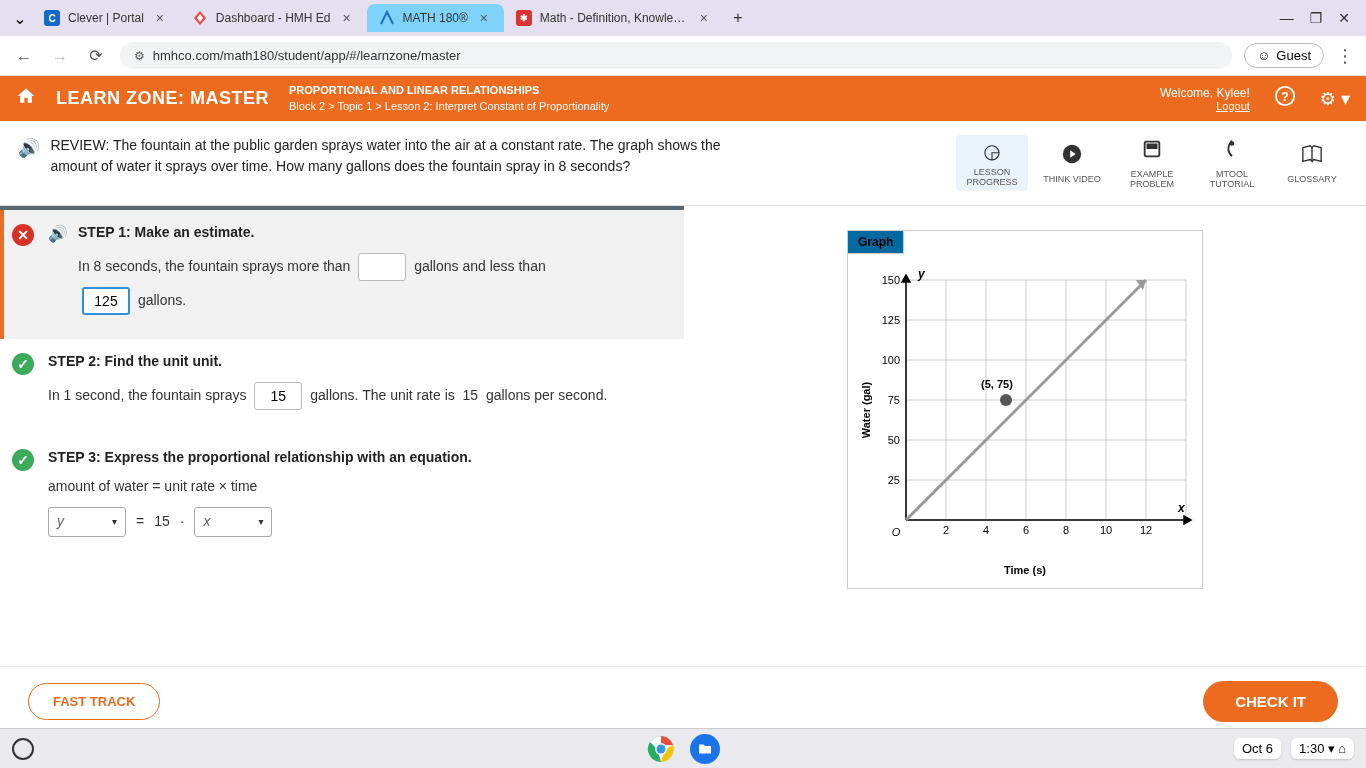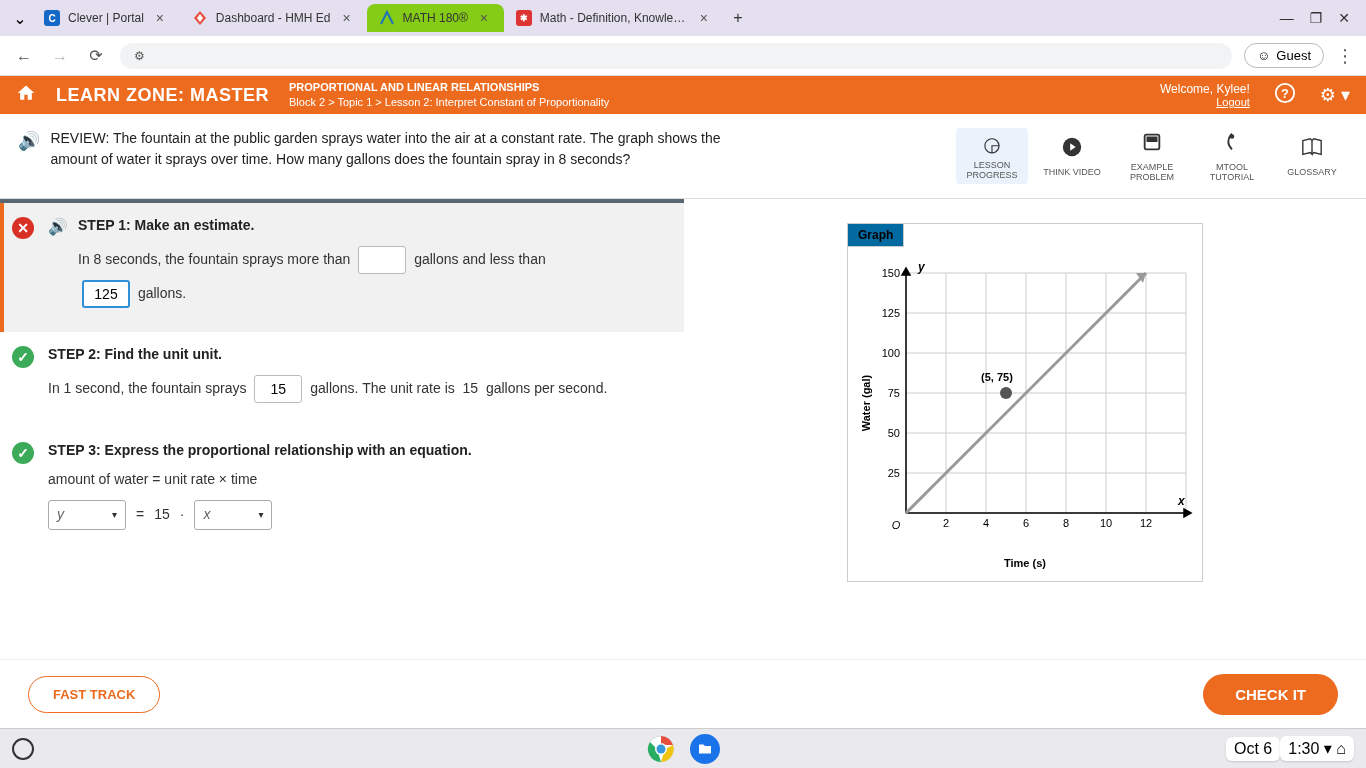--- a/index.html
+++ b/index.html
@@ -3,38 +3,38 @@
 <meta charset="utf-8">
 <style>
 * { margin: 0; padding: 0; box-sizing: border-box; font-family: Arial, sans-serif; }
 body { width: 1366px; height: 768px; overflow: hidden; background: #fff; }
 
 
 .browser-chrome { background: #e4e0f0; }
 .tab-bar { display: flex; align-items: center; height: 36px; padding: 0 8px; gap: 0; }
 .tab-dropdown { width: 24px; height: 24px; display: flex; align-items: center; justify-content: center; cursor: pointer; border-radius: 50%; }
 .tab { display: flex; align-items: center; gap: 8px; padding: 6px 12px; font-size: 12px; color: #333; max-width: 220px; border-radius: 8px 8px 0 0; cursor: pointer; position: relative; }
-.tab.active { background: #84cc16; }
+.tab.active { background: #7dd3fc; }
 .tab-favicon { width: 16px; height: 16px; display: inline-flex; align-items: center; justify-content: center; font-size: 10px; }
 .tab-title { white-space: nowrap; overflow: hidden; text-overflow: ellipsis; flex: 1; }
 .tab-close { width: 16px; height: 16px; display: inline-flex; align-items: center; justify-content: center; cursor: pointer; font-size: 14px; color: #555; }
 .tab-new { width: 28px; height: 28px; display: flex; align-items: center; justify-content: center; cursor: pointer; font-size: 16px; color: #333; }
 .window-controls { margin-left: auto; display: flex; gap: 16px; padding-right: 8px; color: #333; }
 .window-btn { cursor: pointer; font-size: 14px; }
 
 .addr-bar { display: flex; align-items: center; height: 40px; padding: 0 12px; gap: 12px; background: #fff; border-bottom: 1px solid #ddd; }
 .nav-btn { width: 24px; height: 24px; display: flex; align-items: center; justify-content: center; cursor: pointer; color: #555; font-size: 16px; }
 .url-container { flex: 1; display: flex; align-items: center; gap: 8px; background: #f1f3f4; border-radius: 16px; padding: 6px 14px; }
 .url-icon { font-size: 12px; color: #555; }
 .url-text { font-size: 13px; color: #333; }
 .guest-btn { display: flex; align-items: center; gap: 6px; border: 1px solid #bbb; border-radius: 16px; padding: 4px 12px; font-size: 13px; cursor: pointer; }
 .menu-btn { cursor: pointer; font-size: 18px; color: #555; }
 
 
-.app-header { background: #ed6b1f; color: #fff; display: flex; align-items: center; padding: 8px 16px; gap: 20px; height: 38px; }
+.app-header { background: #ed6b1f; color: #fff; display: flex; align-items: center; padding: 8px 16px; gap: 20px; height: 45px; }
 .home-icon { font-size: 18px; cursor: pointer; }
 .zone-title { font-size: 18px; font-weight: bold; letter-spacing: 0.5px; }
 .breadcrumb-block { font-size: 11px; line-height: 1.4; }
 .breadcrumb-block .topic { font-weight: bold; }
 .header-right { margin-left: auto; display: flex; align-items: center; gap: 24px; }
 .welcome { text-align: right; font-size: 12px; }
 .welcome .logout { text-decoration: underline; cursor: pointer; font-size: 11px; }
 .header-icon { font-size: 18px; cursor: pointer; }
 
 
@@ -76,21 +76,21 @@
 
 .footer { display: flex; align-items: center; padding: 14px 28px; border-top: 1px solid #eee; }
 .fast-track { border: 1px solid #ed6b1f; color: #ed6b1f; background: #fff; border-radius: 22px; padding: 10px 24px; font-size: 13px; font-weight: bold; cursor: pointer; }
 .check-it { margin-left: auto; background: #ed6b1f; color: #fff; border: none; border-radius: 22px; padding: 12px 32px; font-size: 15px; font-weight: bold; cursor: pointer; }
 
 
 .taskbar { position: absolute; bottom: 0; left: 0; right: 0; height: 40px; background: #e9e9ee; display: flex; align-items: center; padding: 0 12px; border-top: 1px solid #ccc; }
 .tb-circle { width: 22px; height: 22px; border: 2px solid #333; border-radius: 50%; cursor: pointer; }
 .tb-center { position: absolute; left: 50%; transform: translateX(-50%); display: flex; gap: 14px; }
 .tb-app { width: 30px; height: 30px; border-radius: 50%; display: flex; align-items: center; justify-content: center; cursor: pointer; }
-.tb-right { margin-left: auto; display: flex; align-items: center; font-size: 16px; }
+.tb-right { margin-left: auto; display: flex; align-items: center; gap: 10px; font-size: 13px; }
 .tb-pill { background: #fff; border-radius: 6px; padding: 3px 8px; box-shadow: 0 1px 2px rgba(0,0,0,0.15); }
 
 
 .fav-box { width: 16px; height: 16px; border-radius: 3px; display: inline-flex; align-items: center; justify-content: center; color: #fff; font-size: 10px; font-weight: bold; }
 </style>
 </head>
 <body>
 
 <div class="browser-chrome">
   <div class="tab-bar">
@@ -130,20 +130,21 @@
       <span class="window-btn">❐</span>
       <span class="window-btn">✕</span>
     </div>
   </div>
   <div class="addr-bar">
     <span class="nav-btn">←</span>
     <span class="nav-btn" style="color:#bbb">→</span>
     <span class="nav-btn">⟳</span>
     <div class="url-container">
       <span class="url-icon">⚙</span>
+      <span class="url-text">hmhco.com/math180/student/app/#/learnzone/master</span>
     </div>
     <div class="guest-btn">
       <span>☺</span>
       <span>Guest</span>
     </div>
     <span class="menu-btn">⋮</span>
   </div>
 </div>
 
 <div class="app-header">

